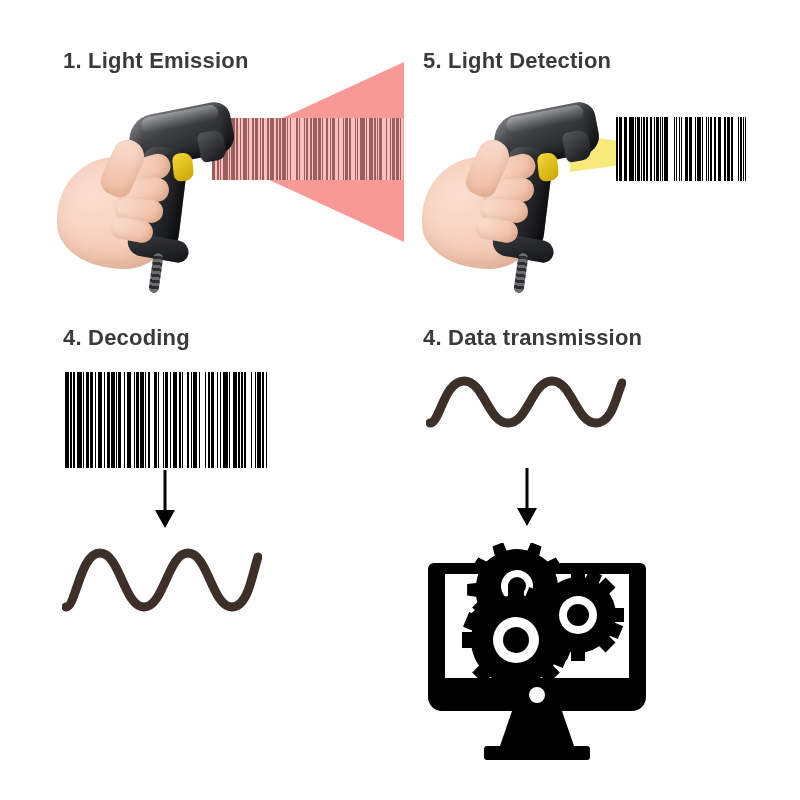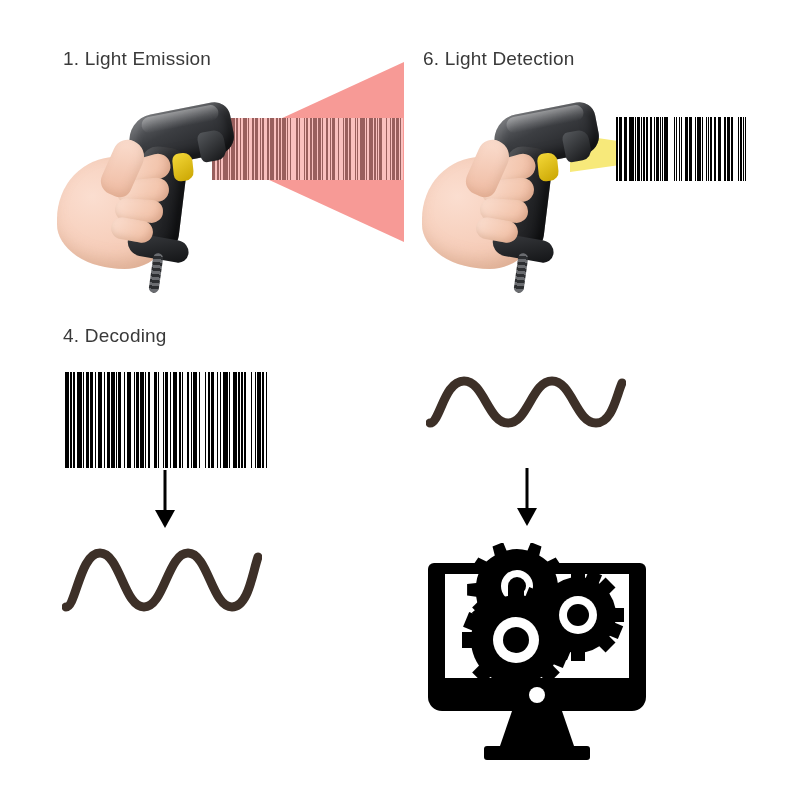--- a/index.html
+++ b/index.html
@@ -8,23 +8,23 @@
     background:#ffffff;
     font-family:"Liberation Sans", sans-serif;
     overflow:hidden;
     position:relative;
   }
   .stage{position:relative;width:800px;height:800px;}
 
   
   .step-title{
     position:absolute;
-    font-size:19px;
+    font-size:22px;
     color:#3a3a3a;
-    font-weight:400;
+    font-weight:700;
     letter-spacing:.2px;
     white-space:nowrap;
   }
   #title-1{left:63px; top:48px;}
   #title-2{left:423px;top:48px;}
   #title-3{left:63px; top:325px;}
   #title-4{left:423px;top:325px;}
 
   
   .panel{position:absolute;}
@@ -144,22 +144,23 @@
 
   
   #monitor{position:absolute;left:428px;top:543px;width:218px;height:222px;}
 </style>
 </head>
 <body>
 
 <div class="stage">
 
   <div class="step-title" id="title-1">1. Light Emission</div>
-  <div class="step-title" id="title-2">6. Light Detection</div>
+  <div class="step-title" id="title-2">5. Light Detection</div>
   <div class="step-title" id="title-3">4. Decoding</div>
+  <div class="step-title" id="title-4">4. Data transmission</div>
 
   <div class="panel" id="panel-1"></div>
 
   <div class="beam-red"></div>
   <div class="barcode" id="barcode-1">
       <span style="width:1.775%;background:#000000;"></span>
       <span style="width:0.592%;background:#ffffff;"></span>
       <span style="width:1.183%;background:#000000;"></span>
       <span style="width:0.592%;background:#ffffff;"></span>
       <span style="width:0.592%;background:#000000;"></span>

